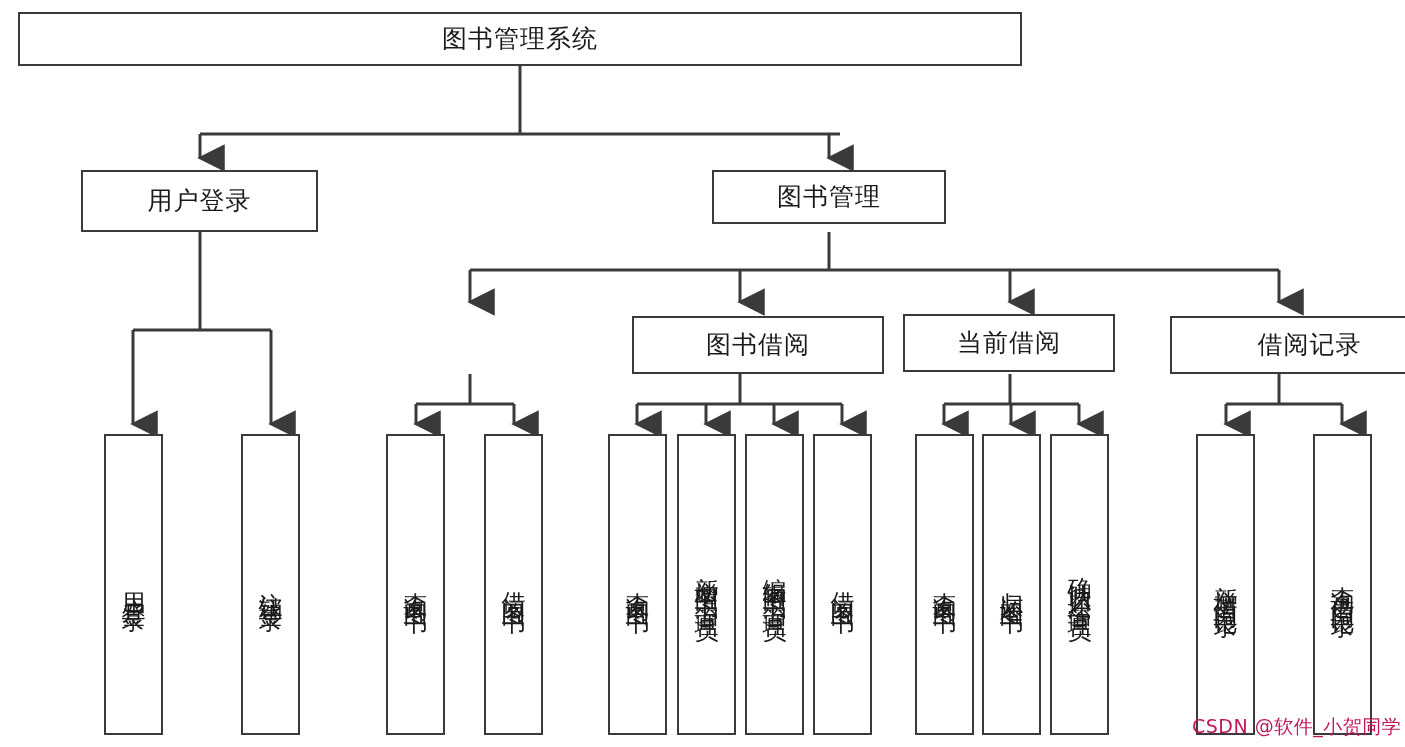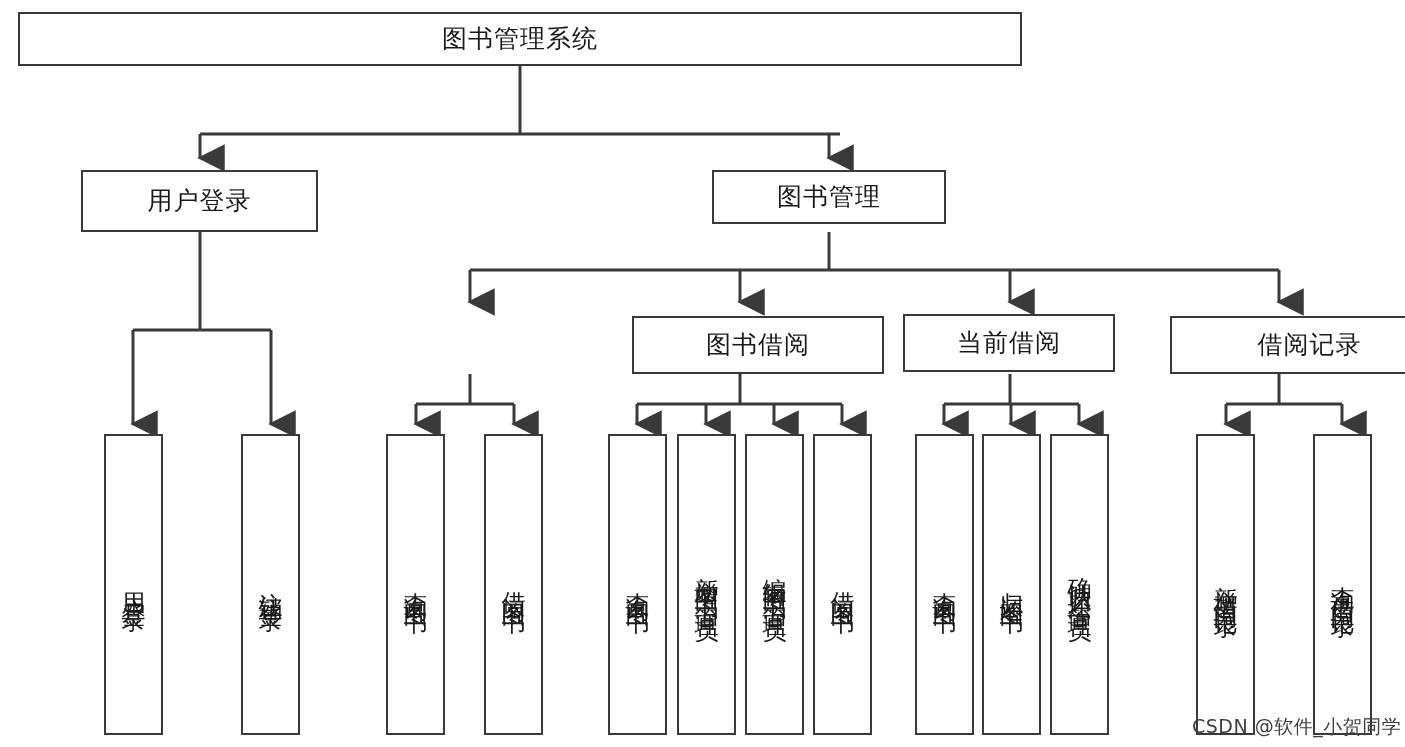--- a/index.html
+++ b/index.html
@@ -49,21 +49,21 @@
   }
   .node.v > .vlabel{
     writing-mode:vertical-rl;
     text-orientation:upright;
     white-space:nowrap;
     display:block;
   }
   .watermark{
     position:absolute;
     font-size:19px;
-    color:#404040;
+    color:#be185d;
     letter-spacing:0.5px;
     white-space:nowrap;
     user-select:none;
   }
 </style>
 </head>
 <body>
 
 <div id="canvas">
 

